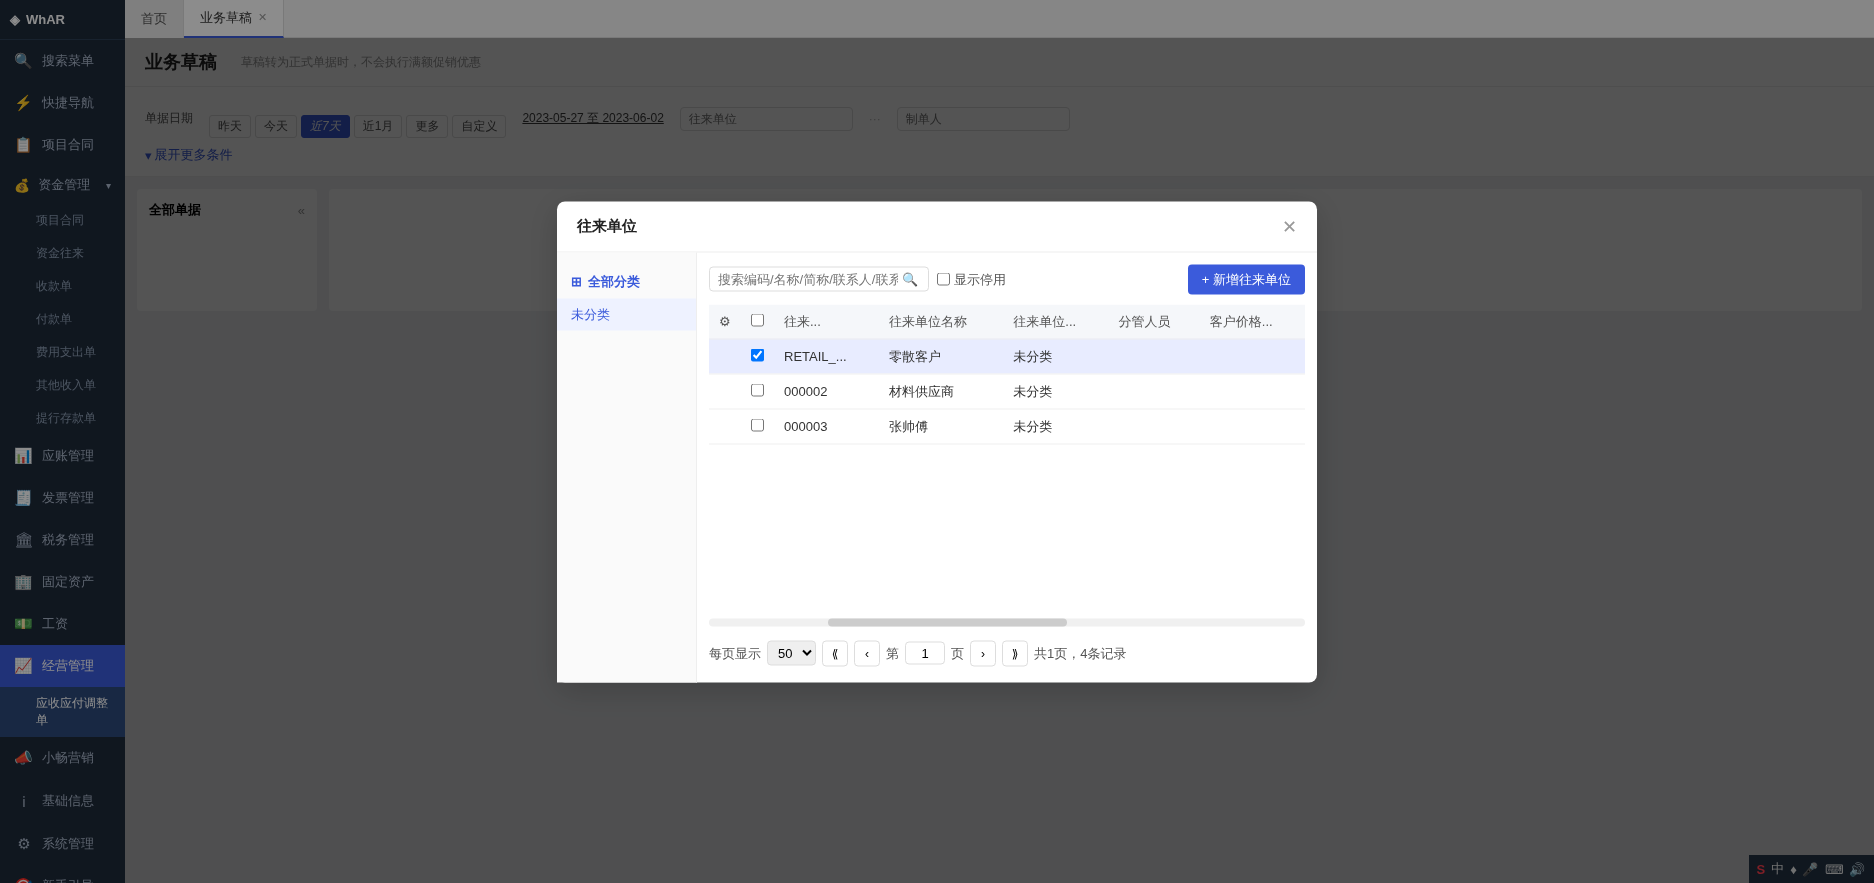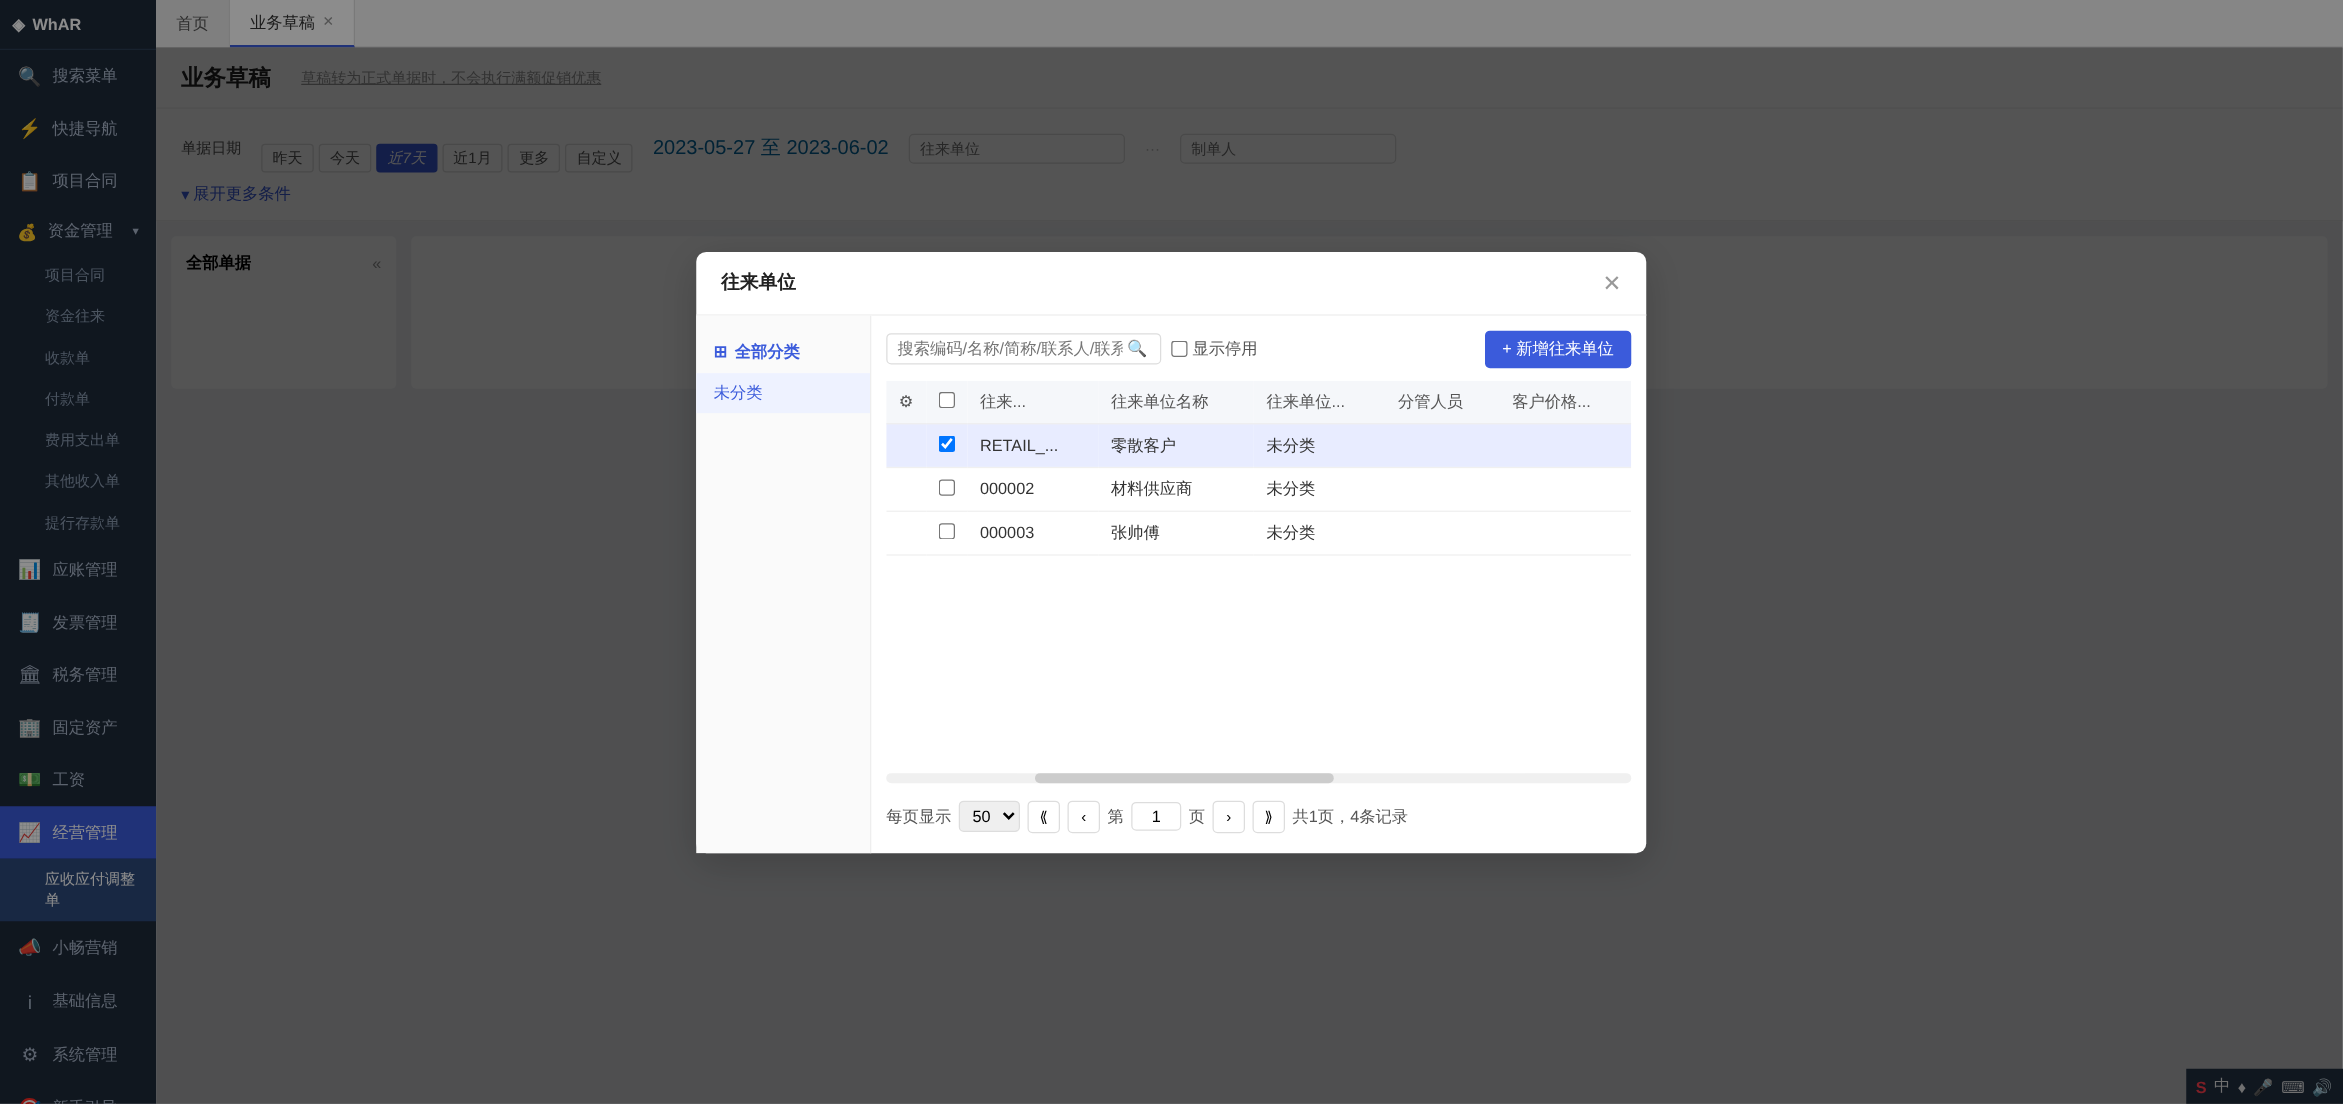--- a/index.html
+++ b/index.html
@@ -37,36 +37,36 @@
     .main {
       position: fixed; left: 125px; top: 38px; right: 0; bottom: 0; background: #f0f2f5; overflow: auto;
     }
 
     
     .page-header {
       background: #fff; padding: 12px 20px; display: flex; align-items: center; justify-content: space-between;
       border-bottom: 1px solid #eee;
     }
     .page-title { font-size: 18px; font-weight: bold; color: #222; margin-right: 12px; }
-    .page-subtitle { color: #999; font-size: 12px; text-decoration: underline; }
+    .page-subtitle { color: #999; font-size: 12px; }
     .header-actions { display: flex; align-items: center; gap: 8px; }
     .btn { padding: 5px 12px; border-radius: 4px; cursor: pointer; font-size: 13px; border: 1px solid #ddd; background: #fff; }
     .btn-primary { background: #3b5bdb; color: #fff; border-color: #3b5bdb; }
     .btn-outline { background: #fff; color: #555; border-color: #ddd; }
 
     
     .filter-area {
       background: #fff; padding: 12px 20px; border-bottom: 1px solid #eee;
     }
     .filter-row { display: flex; align-items: center; gap: 16px; flex-wrap: wrap; }
     .filter-label { color: #555; font-size: 12px; white-space: nowrap; }
     .filter-date-btns { display: flex; gap: 4px; margin-top: 16px; }
     .date-btn { padding: 2px 8px; border-radius: 3px; cursor: pointer; font-size: 12px; border: 1px solid #ddd; background: #fff; color: #555; }
     .date-btn.active { background: #3b5bdb; color: #fff; border-color: #3b5bdb; font-style: italic; }
-    .date-range { font-size: 16px; color: #0369a1; }
+    .date-range { font-size: 12px; color: #404040; text-decoration: underline; }
     .filter-input { border: 1px solid #ddd; border-radius: 4px; padding: 4px 8px; font-size: 12px; min-width: 160px; }
     .expand-btn { color: #3b5bdb; font-size: 12px; cursor: pointer; display: flex; align-items: center; gap: 3px; }
 
     
     .content-area { padding: 12px; }
 
     
     .sidebar-section { padding: 0; }
     .sidebar-sub { padding: 8px 14px 8px 36px; color: #8a9bb0; cursor: pointer; font-size: 12px; }
     .sidebar-sub.active { color: #fff; background: #2d4a7a; }

